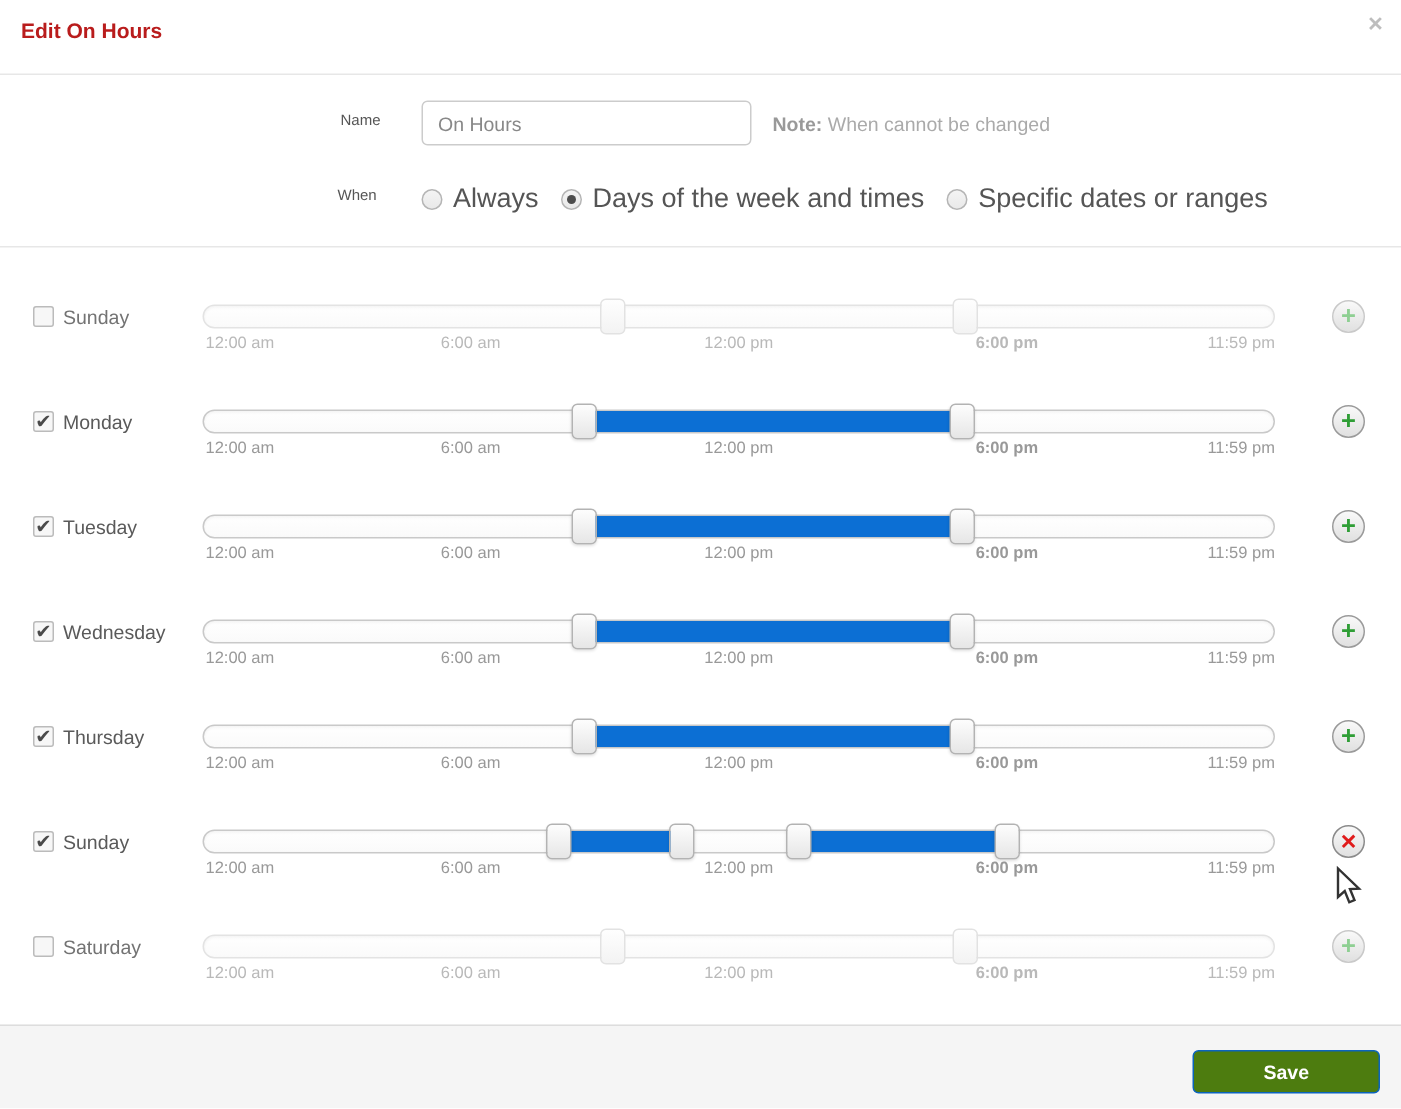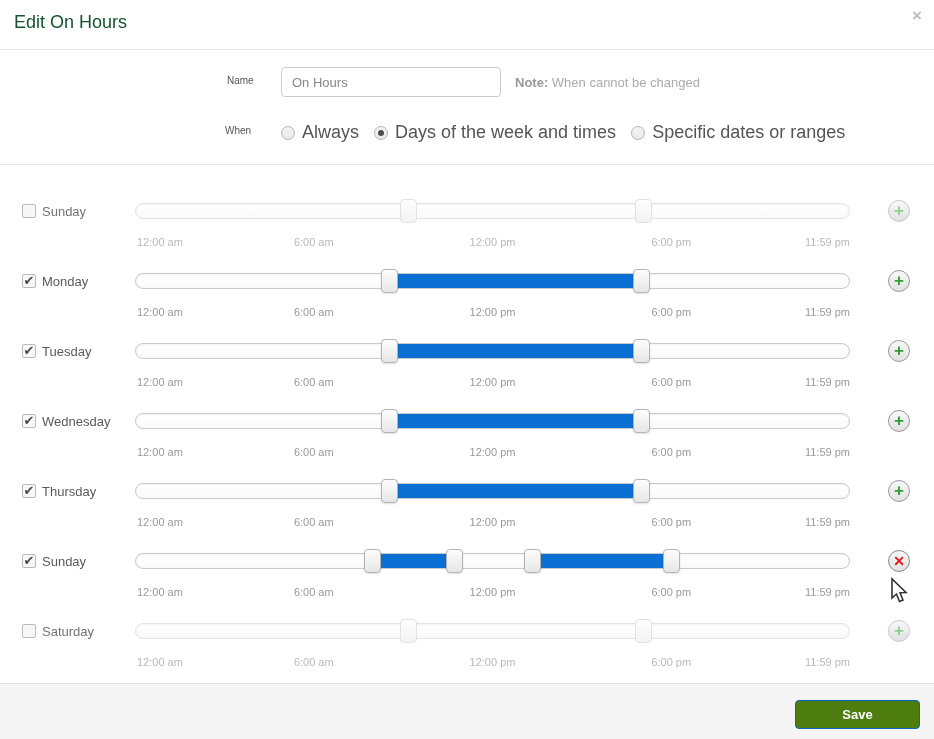--- a/index.html
+++ b/index.html
@@ -1,20 +1,20 @@
 <!DOCTYPE html>
 <html><head>
 <meta charset="utf-8">
 <style>
   * { margin:0; padding:0; box-sizing:border-box; }
   html,body { width:934px; height:739px; background:#fff; font-family:"Liberation Sans", sans-serif; position:relative; overflow:hidden; }
 
   
   .dlg-header { position:absolute; top:0; left:0; right:0; height:50px; border-bottom:1px solid #e7e7e7; background:#fff; }
-  .dlg-title { position:absolute; left:14px; top:12px; font-size:18px; font-weight:normal; color:#14532d; }
+  .dlg-title { position:absolute; left:14px; top:12px; font-size:14px; font-weight:bold; color:#b91c1c; }
   .dlg-close { position:absolute; right:12px; top:6px; font-size:17px; font-weight:bold; color:#bdbdbd; cursor:pointer; line-height:20px; }
 
   
   .form-section { position:absolute; top:51px; left:0; right:0; height:114px; border-bottom:1px solid #e7e7e7; }
   .fld-label { position:absolute; font-size:10px; color:#555; }
   .name-label { left:227px; top:24px; }
   .name-input { position:absolute; left:281px; top:16px; width:220px; height:30px; border:1px solid #ccc; border-radius:4px; font-family:"Liberation Sans",sans-serif; font-size:13px; color:#888; padding:0 10px; background:#fff; outline:none; }
   .name-note { position:absolute; left:515px; top:24px; font-size:13px; color:#aaa; }
   .name-note b { color:#999; }
   .when-label { left:225px; top:74px; }
@@ -31,27 +31,27 @@
   .day-label { position:absolute; left:42px; top:28px; font-size:13px; color:#5a5a5a; }
   .day-row.faded .day-label { color:#737373; }
 
   .slider { position:absolute; left:135px; top:0; width:715px; height:70px; }
   .track { position:absolute; left:0; top:27px; width:715px; height:16px; border:1px solid #c9c9c9; border-radius:8px; background:linear-gradient(#fff,#fafafa); box-shadow:inset 0 1px 2px rgba(0,0,0,.05); overflow:hidden; cursor:pointer; }
   .day-row.faded .track { border-color:#e3e3e3; }
   .fill { position:absolute; top:0; bottom:0; background:#0c6fd4; }
   .handle { position:absolute; top:23px; width:17px; height:24px; border:1px solid #b3b3b3; border-radius:4px; background:linear-gradient(#fdfdfd,#e6e6e6); box-shadow:0 1px 2px rgba(0,0,0,.12); cursor:ew-resize; z-index:2; }
   .day-row.faded .handle { border-color:#e2e2e2; background:linear-gradient(#fefefe,#f3f3f3); box-shadow:none; }
 
-  .ticks { position:absolute; left:0; top:60px; width:715px; height:14px; font-size:11px; color:#999; }
+  .ticks { position:absolute; left:0; top:47px; width:715px; height:14px; font-size:11px; color:#999; }
   .day-row.faded .ticks { color:#b9b9b9; }
   .tick { position:absolute; white-space:nowrap; }
   .tick.t0 { left:2px; }
   .tick.t1 { left:25%; transform:translateX(-50%); }
   .tick.t2 { left:50%; transform:translateX(-50%); }
-  .tick.t3 { left:75%; transform:translateX(-50%); }
+  .tick.t3 { left:75%; transform:translateX(-50%);font-weight:bold; }
   .tick.t4 { right:0; }
 
   .action { position:absolute; left:888px; top:24px; width:22px; height:22px; border-radius:50%; border:1px solid #9a9a9a; background:linear-gradient(#f9f9f9,#e0e0e0); text-align:center; line-height:20px; font-size:17px; font-weight:bold; cursor:pointer; }
   .action.add { color:#2f9e36; }
   .action.add.disabled { color:#8ecf92; border-color:#c9c9c9; }
   .action.remove { color:#e01b1b; font-size:14px; border-color:#8a8a8a; }
 
   .cursor-svg { position:absolute; left:888px; top:577px; z-index:5; }
 
   

